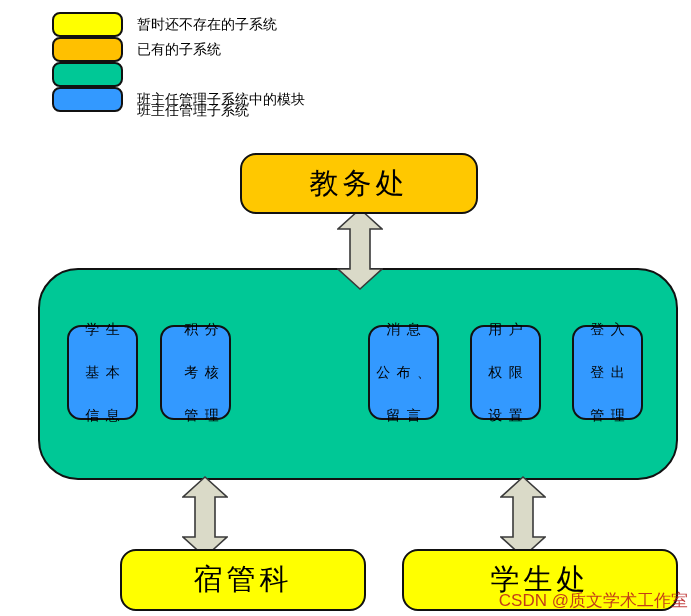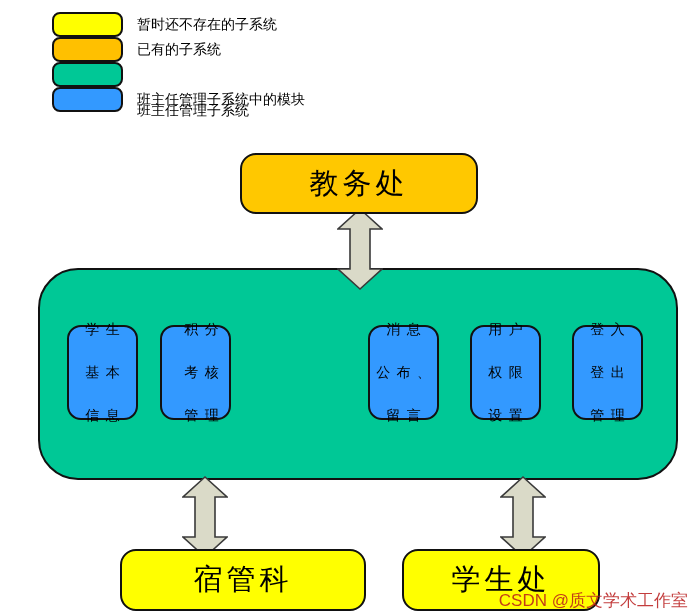--- a/index.html
+++ b/index.html
@@ -94,21 +94,21 @@
 
   .ybox {
     background: #ffff00;
     border-radius: 16px;
     font-size: 29px;
     line-height: 57px;
     letter-spacing: 4px;
     z-index: 3;
   }
   .ybox.bl { left: 82px;  top: 549px; width: 246px; height: 62px; margin-left: 38px; }
-  .ybox.br { left: 402px; top: 549px; width: 198px; height: 62px; }
+  .ybox.br { left: 402px; top: 549px; width: 276px; height: 62px; }
 
   
   .arrow {
     position: absolute;
     width: 46px; height: 84px;
     z-index: 2;
   }
   .arrow.a1 { left: 337px; top: 207px; }
   .arrow.a2 { left: 182px; top: 475px; }
   .arrow.a3 { left: 500px; top: 475px; }

